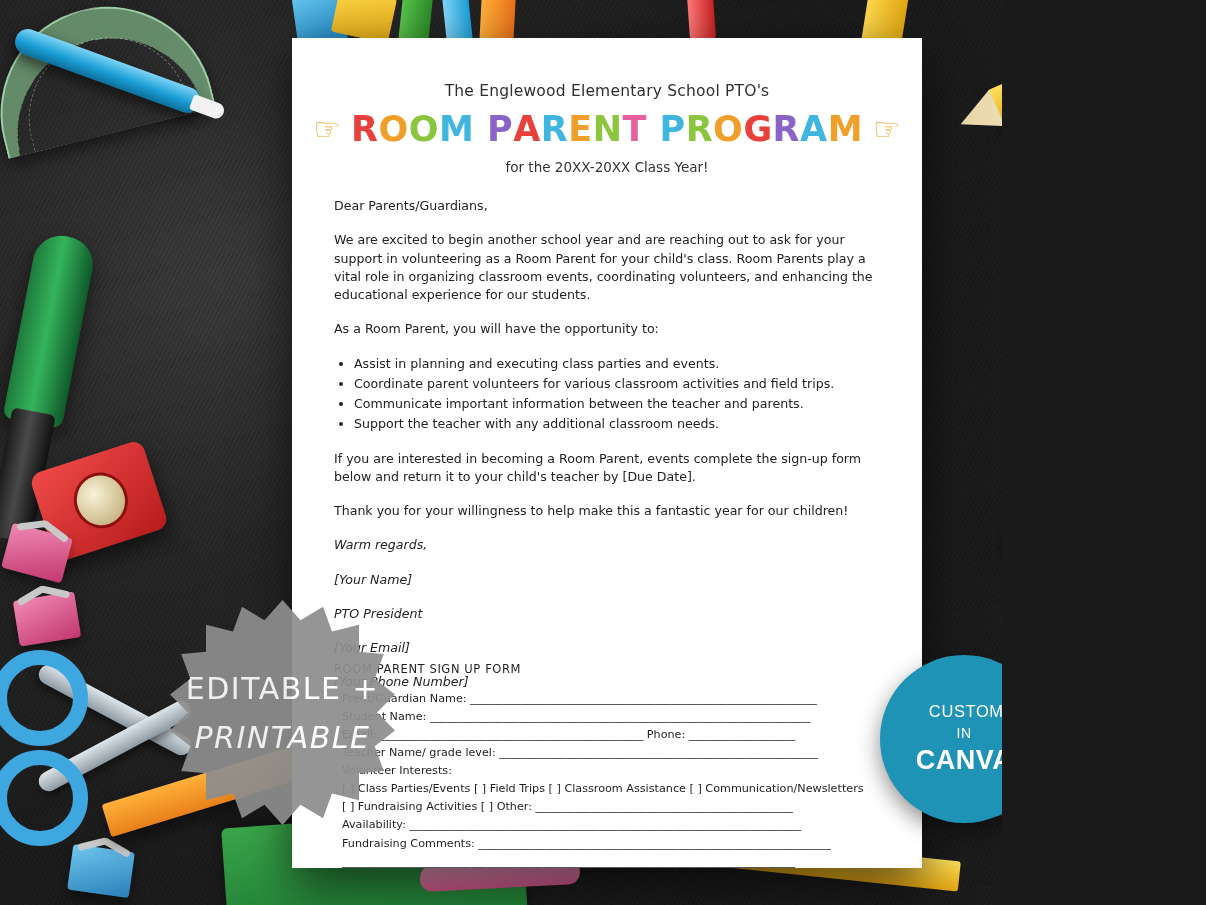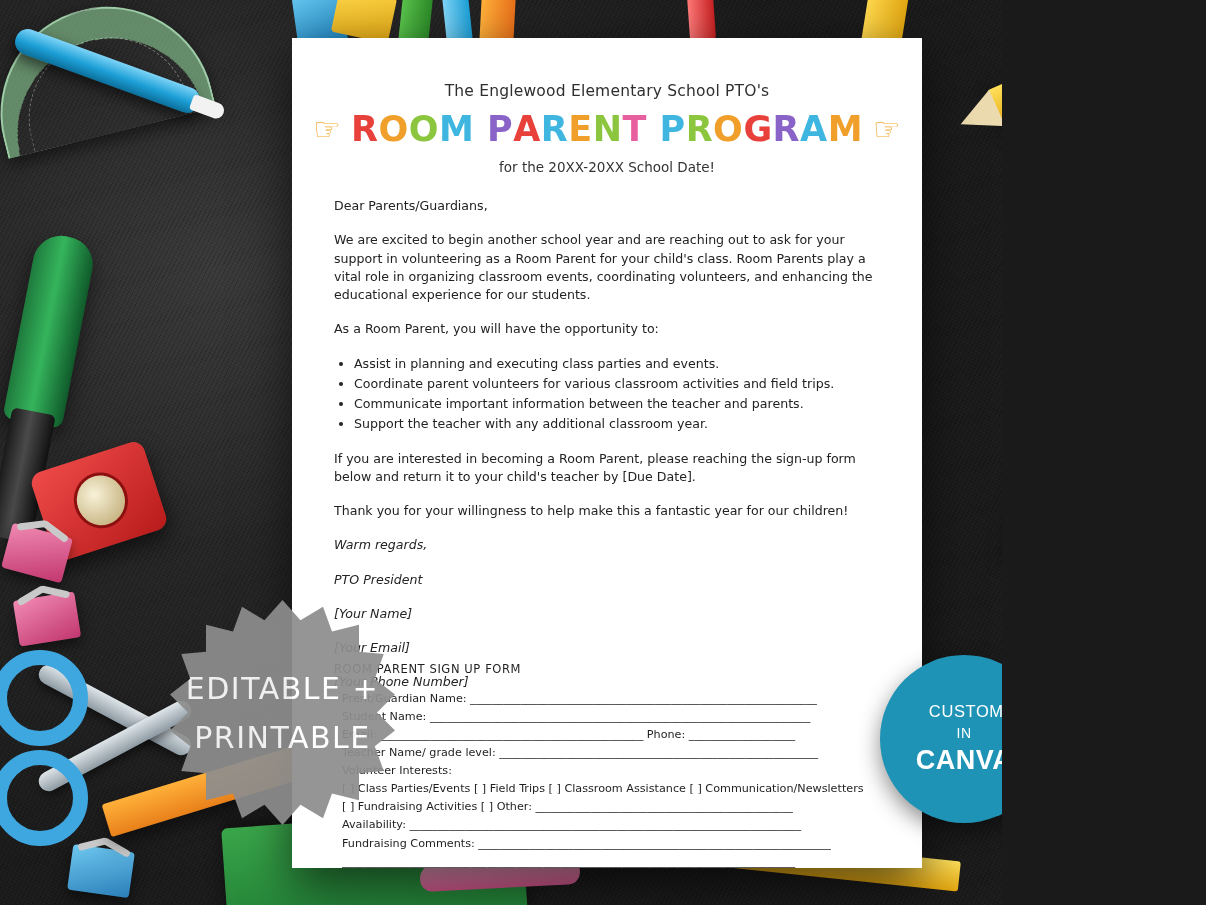--- a/index.html
+++ b/index.html
@@ -353,21 +353,21 @@
       16% 89%, 16% 77%, 5% 76%, 9% 65%, 0% 58%, 8% 50%, 0% 42%, 9% 35%,
       5% 24%, 16% 23%, 16% 11%, 28% 14%, 32% 3%, 42% 9%
     );
     opacity: .93;
   }
   .starburst .l1, .starburst .l2 {
     font-size: 30px;
     letter-spacing: 1.5px;
     font-family: "DejaVu Sans", sans-serif;
   }
-  .starburst .l2 { margin-top: 14px; }
+  .starburst .l2 { margin-top: 14px; font-style: italic; }
 
   .circle-badge {
     position: absolute;
     left: 880px; top: 655px;
     width: 168px; height: 168px;
     border-radius: 50%;
     background: #1f93b5;
     color: #fff;
     display: flex; flex-direction: column;
     align-items: center; justify-content: center;
@@ -428,37 +428,37 @@
     <div class="flyer-inner">
 
       <div class="subtitle-top">The Englewood Elementary School PTO's</div>
 
       <div class="title-row">
         <span class="point-hand">☞</span>
         <span class="big-title" id="big-title"><span style="color: rgb(232, 64, 58);">R</span><span style="color: rgb(240, 160, 42);">O</span><span style="color: rgb(140, 198, 63);">O</span><span style="color: rgb(63, 182, 224);">M</span><span style="color: rgb(0, 0, 0);">&nbsp;</span><span style="color: rgb(138, 99, 200);">P</span><span style="color: rgb(232, 64, 58);">A</span><span style="color: rgb(63, 182, 224);">R</span><span style="color: rgb(240, 160, 42);">E</span><span style="color: rgb(140, 198, 63);">N</span><span style="color: rgb(232, 95, 160);">T</span><span style="color: rgb(0, 0, 0);">&nbsp;</span><span style="color: rgb(63, 182, 224);">P</span><span style="color: rgb(140, 198, 63);">R</span><span style="color: rgb(240, 160, 42);">O</span><span style="color: rgb(232, 64, 58);">G</span><span style="color: rgb(138, 99, 200);">R</span><span style="color: rgb(63, 182, 224);">A</span><span style="color: rgb(240, 160, 42);">M</span></span>
         <span class="point-hand">☞</span>
       </div>
 
-      <div class="subtitle-bottom">for the 20XX-20XX School Date!</div>
+      <div class="subtitle-bottom">for the 20XX-20XX Class Year!</div>
 
       <div class="body-text">
         <p>Dear Parents/Guardians,</p>
         <p>We are excited to begin another school year and are reaching out to ask for your support in volunteering as a Room Parent for your child's class. Room Parents play a vital role in organizing classroom events, coordinating volunteers, and enhancing the educational experience for our students.</p>
         <p>As a Room Parent, you will have the opportunity to:</p>
         <ul>
           <li>Assist in planning and executing class parties and events.</li>
           <li>Coordinate parent volunteers for various classroom activities and field trips.</li>
           <li>Communicate important information between the teacher and parents.</li>
-          <li>Support the teacher with any additional classroom year.</li>
+          <li>Support the teacher with any additional classroom needs.</li>
         </ul>
-        <p>If you are interested in becoming a Room Parent, please reaching the sign-up form below and return it to your child's teacher by [Due Date].</p>
+        <p>If you are interested in becoming a Room Parent, events complete the sign-up form below and return it to your child's teacher by [Due Date].</p>
         <p>Thank you for your willingness to help make this a fantastic year for our children!</p>
         <p class="signature-line">Warm regards,</p>
+        <p class="signature-line">[Your Name]</p>
         <p class="signature-line">PTO President</p>
-        <p class="signature-line">[Your Name]</p>
         <p class="signature-line">[Your Email]</p>
         <p class="signature-line">[Your Phone Number]</p>
       </div>
 
       <div class="form-title">ROOM PARENT SIGN UP FORM</div>
 
       <div class="form-rows">
         <div class="row">Prent/Guardian Name: ______________________________________________________________</div>
         <div class="row">Student Name: ____________________________________________________________________</div>
         <div class="row">Email: _______________________________________________ Phone: ___________________</div>

